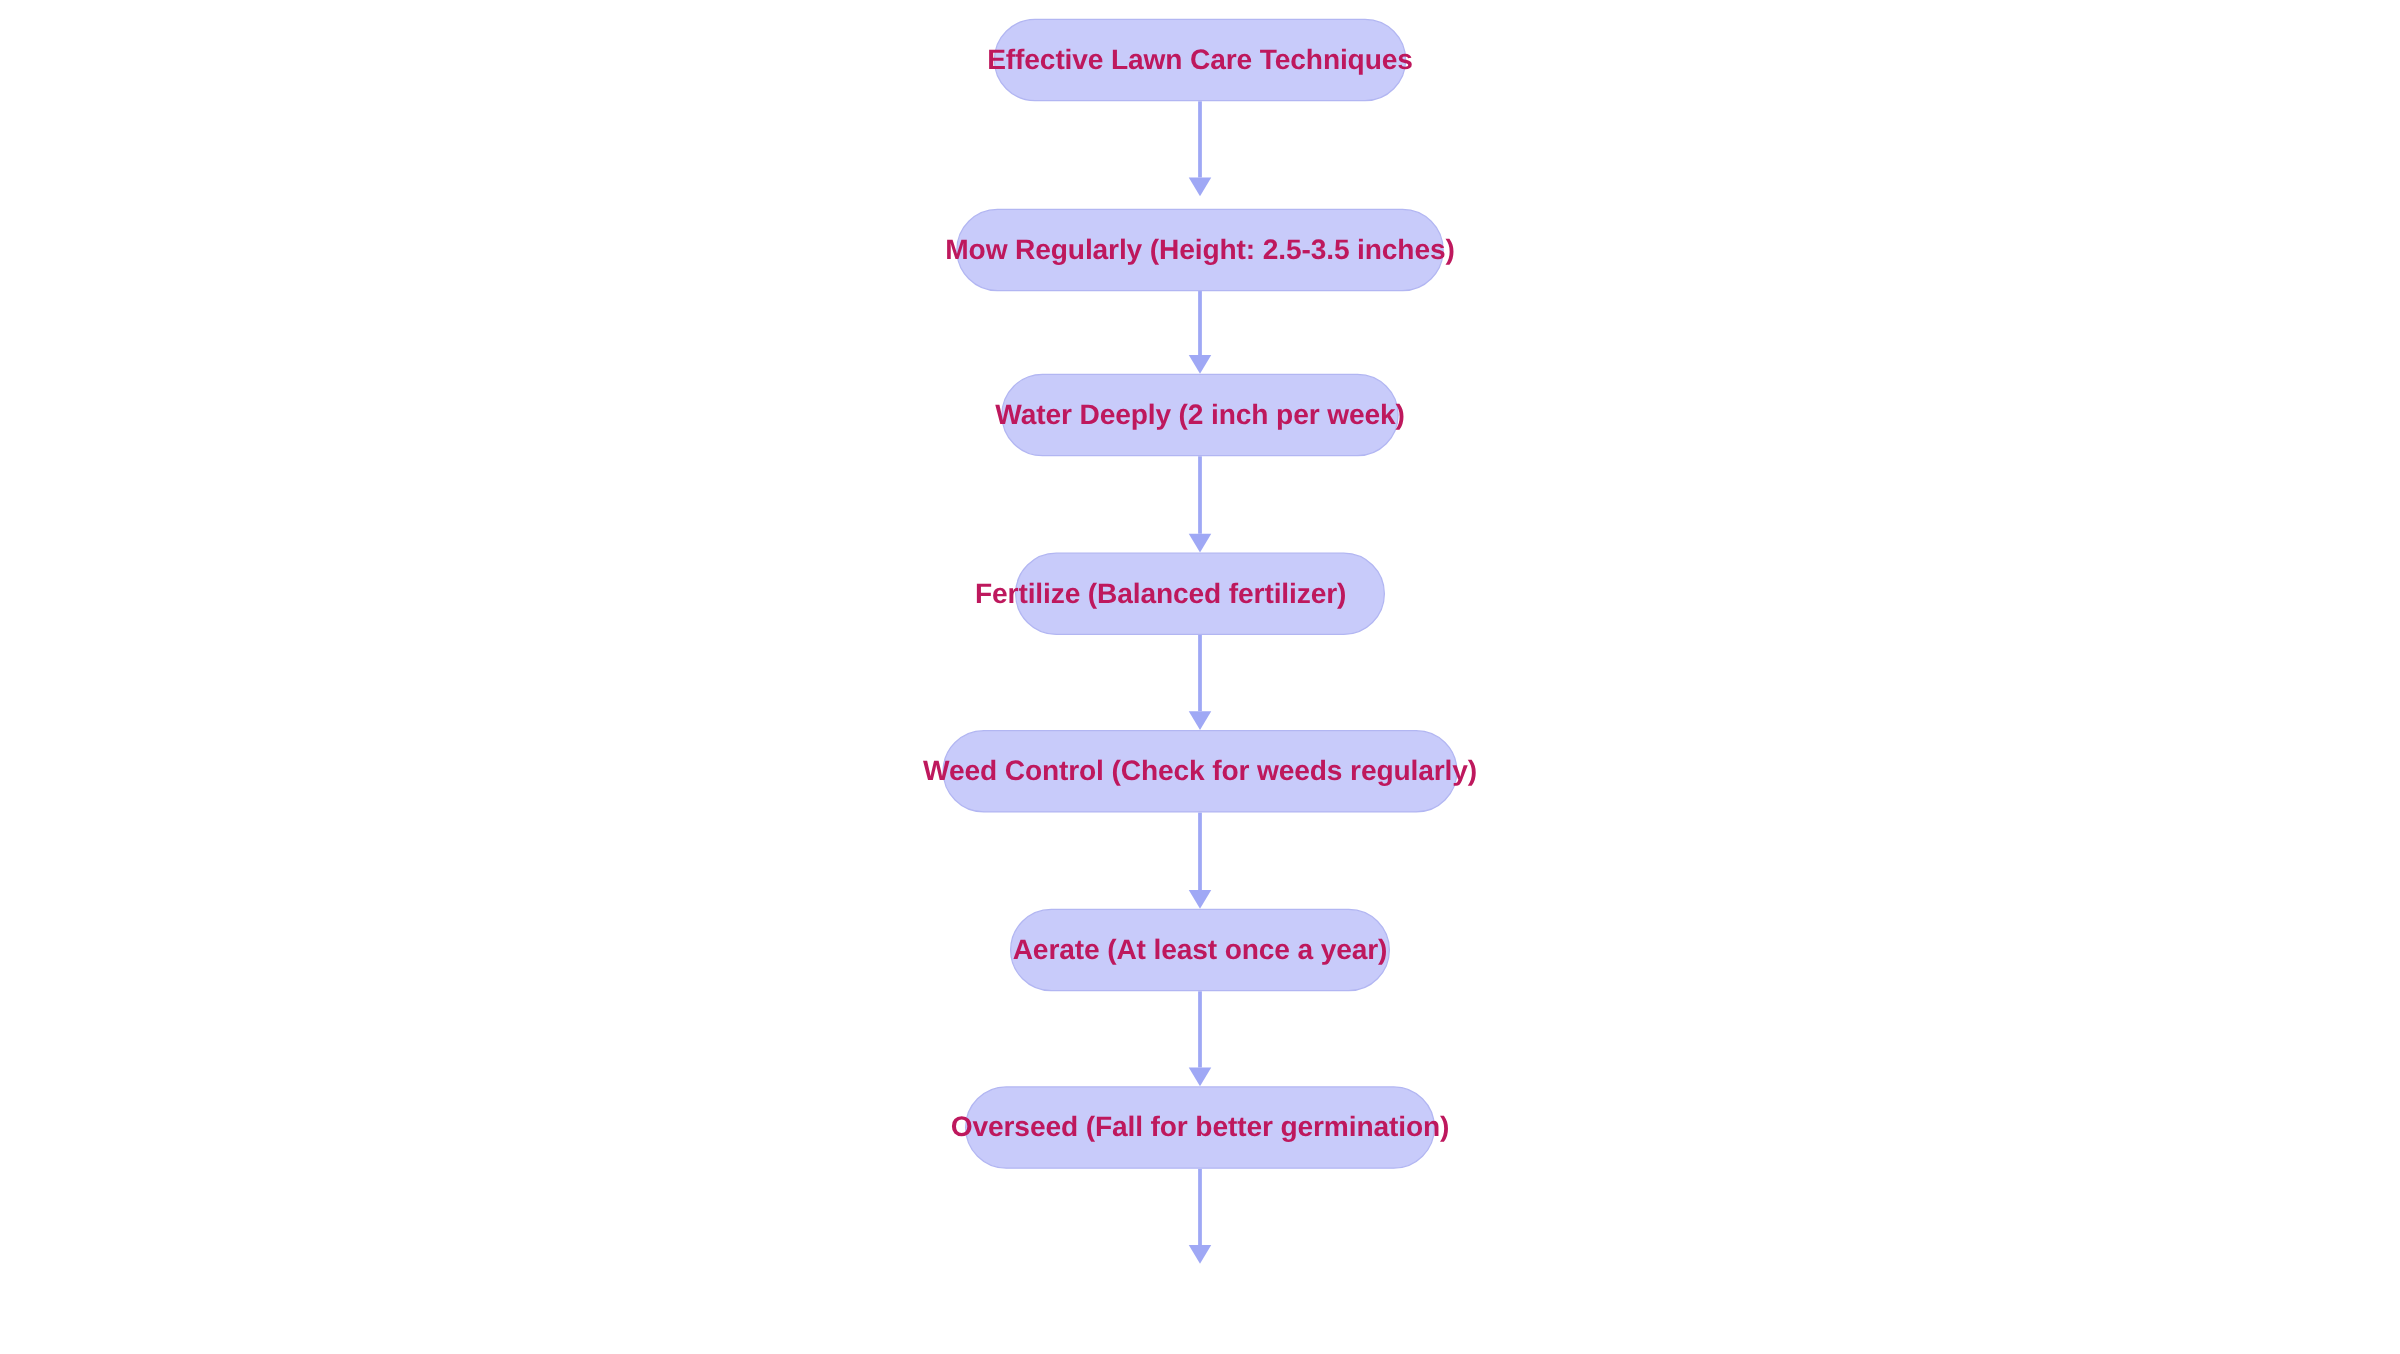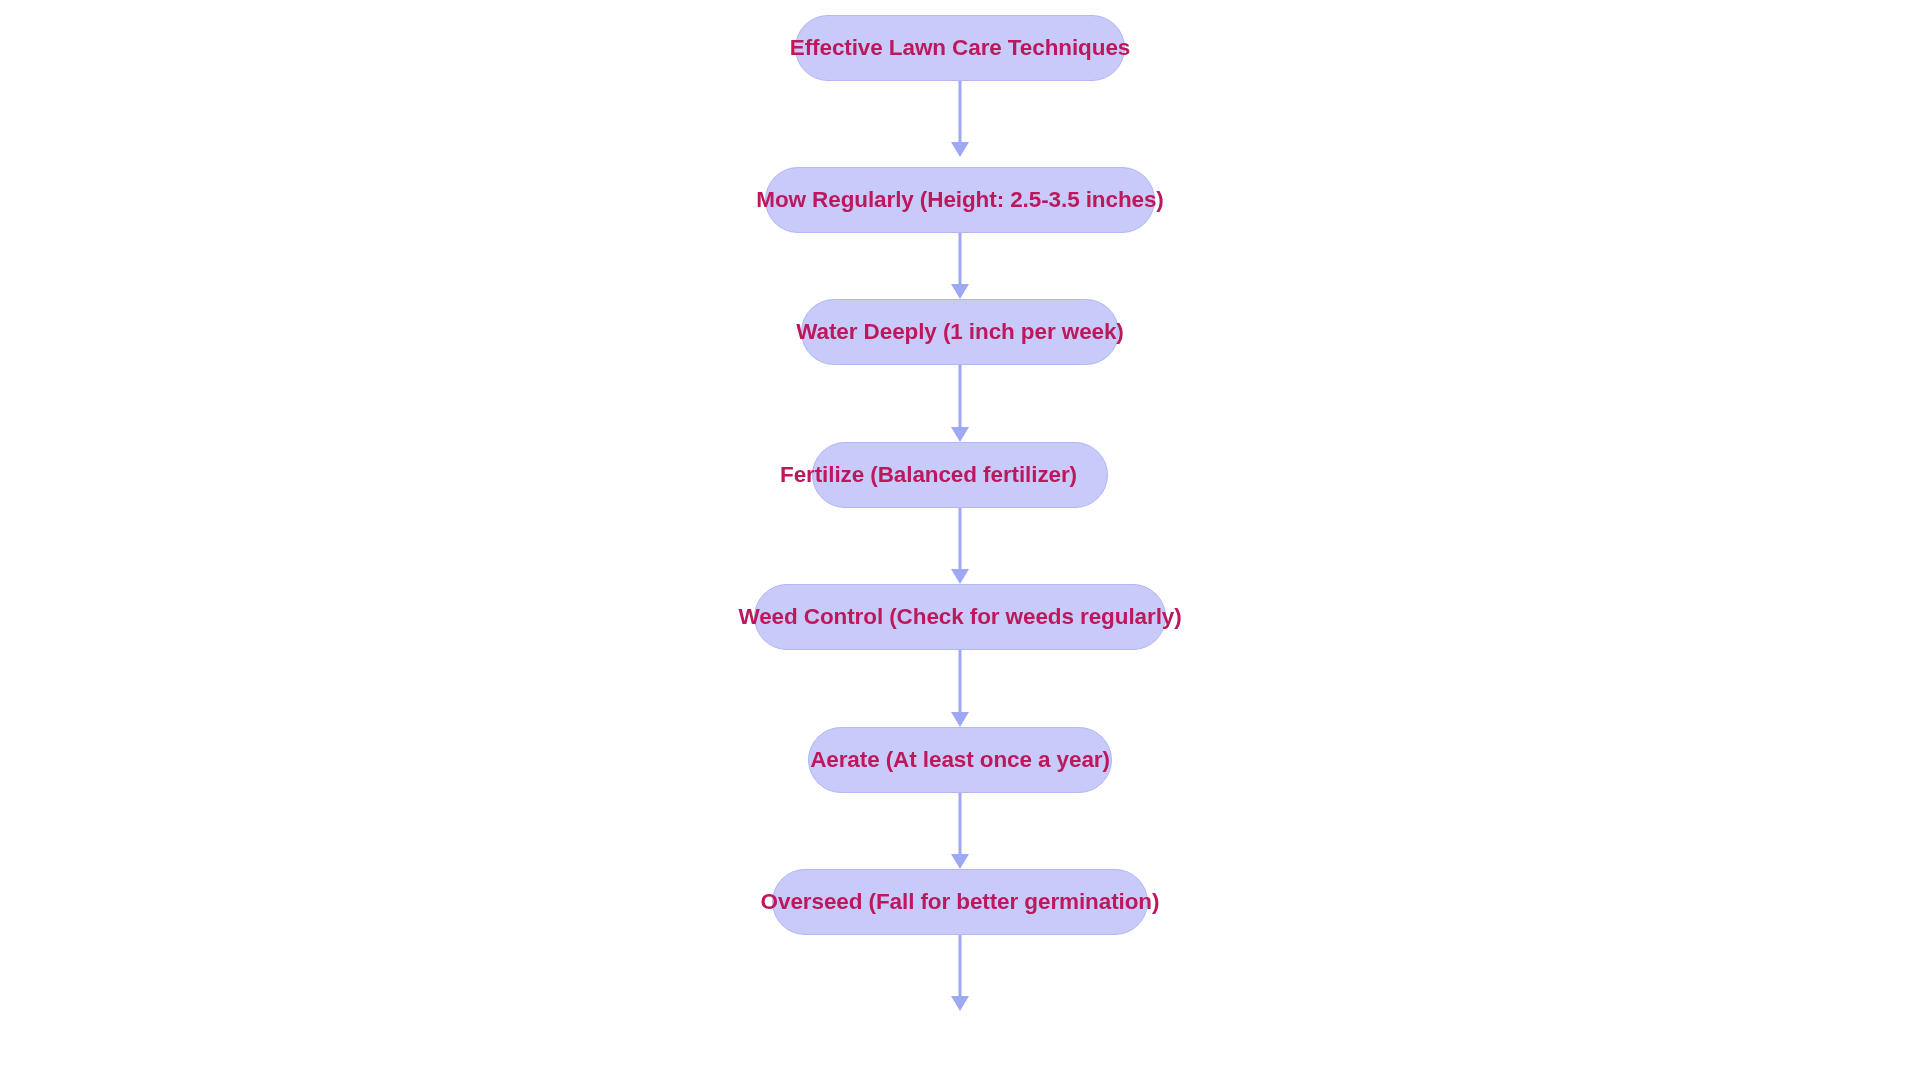--- a/index.html
+++ b/index.html
@@ -122,21 +122,21 @@
 
     <div class="node" style="top:15px;width:330px;">
       <span class="node-label">Effective Lawn Care Techniques</span>
     </div>
 
     <div class="node" style="top:157px;width:390px;margin-top:10px;">
       <span class="node-label">Mow Regularly (Height: 2.5-3.5 inches)</span>
     </div>
 
     <div class="node" style="top:299px;width:318px;">
-      <span class="node-label">Water Deeply (1 inch per week)</span>
+      <span class="node-label">Water Deeply (2 inch per week)</span>
     </div>
 
     <div class="node" style="top:442px;width:296px;justify-content:flex-end;">
       <span class="node-label">Fertilize (Balanced fertilizer)</span>
     </div>
 
     <div class="node" style="top:727px;width:304px;">
       <span class="node-label">Aerate (At least once a year)</span>
     </div>
 

